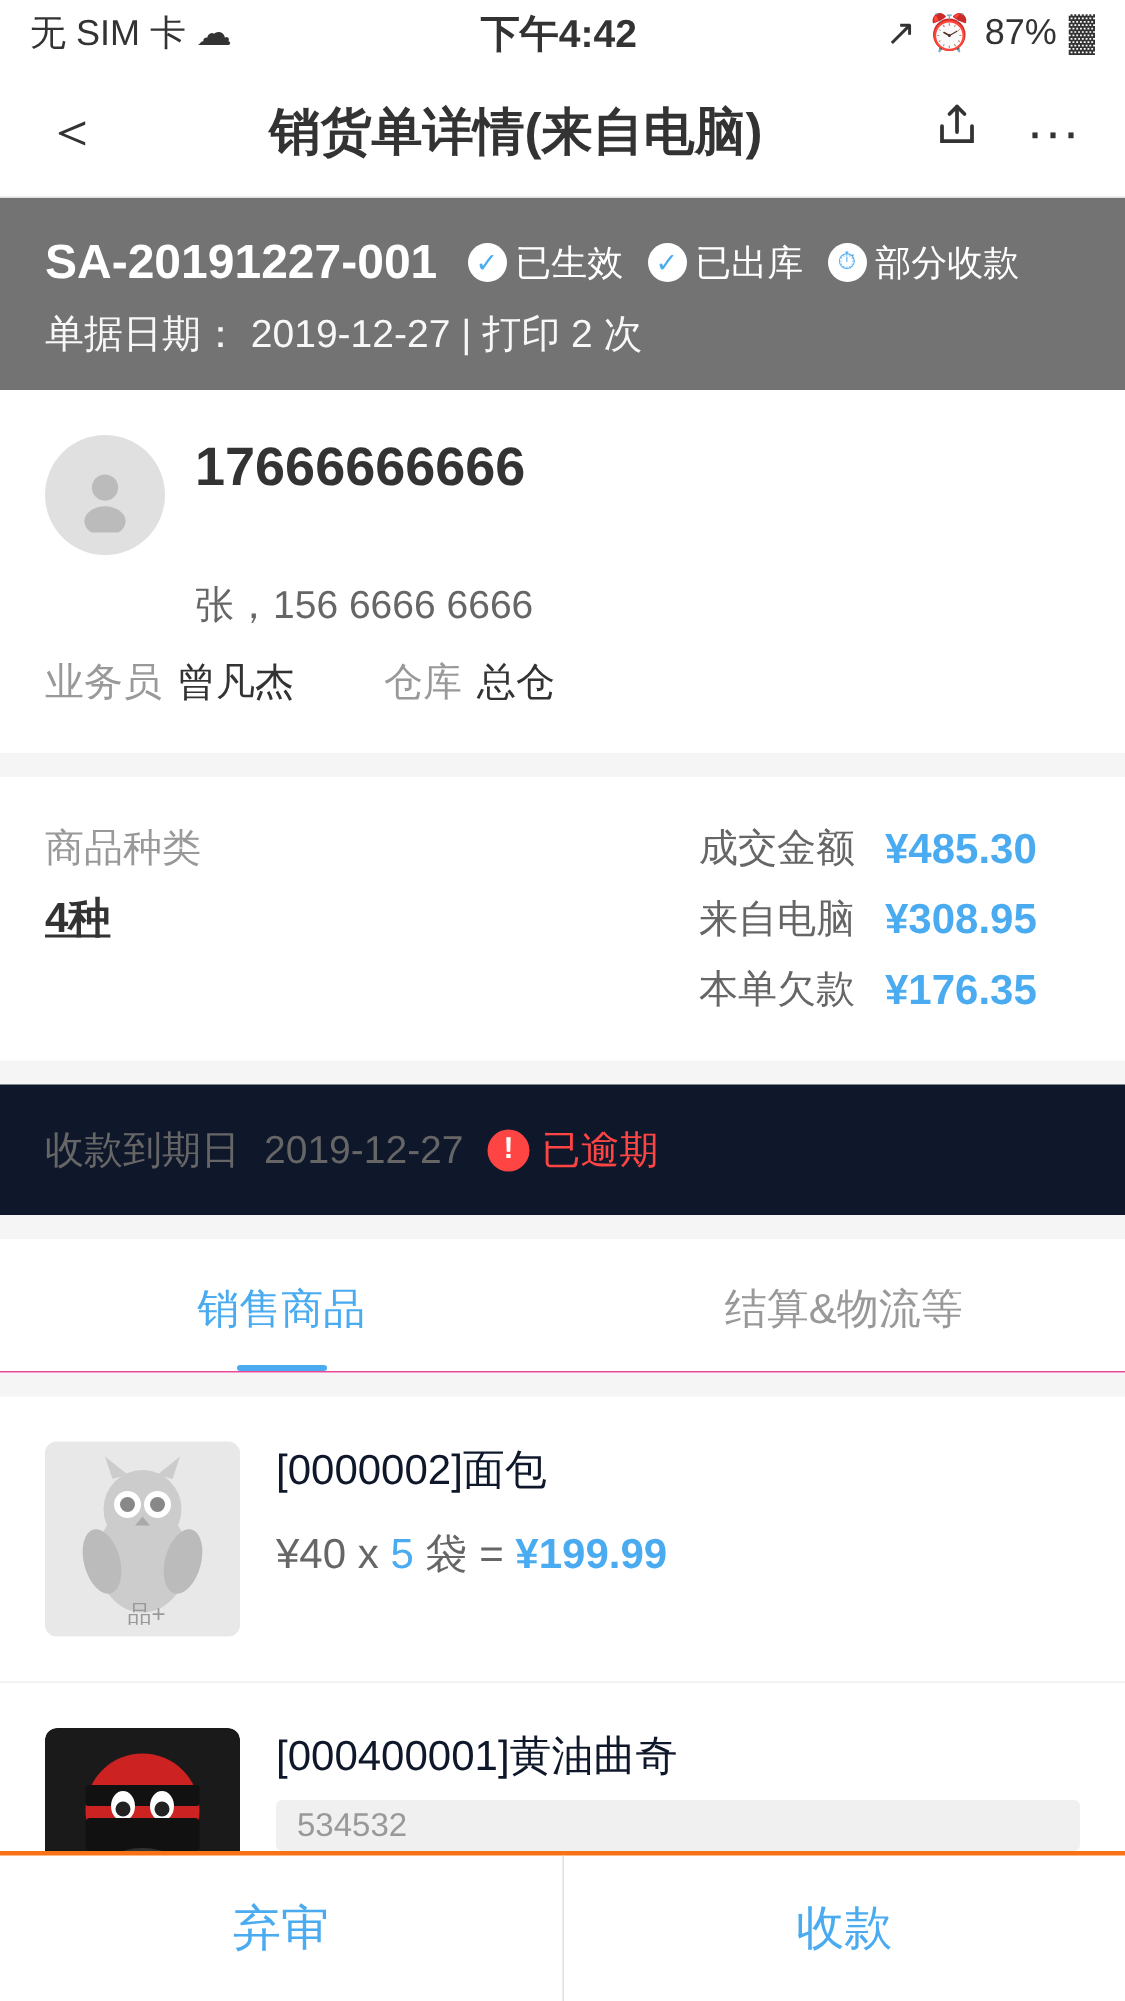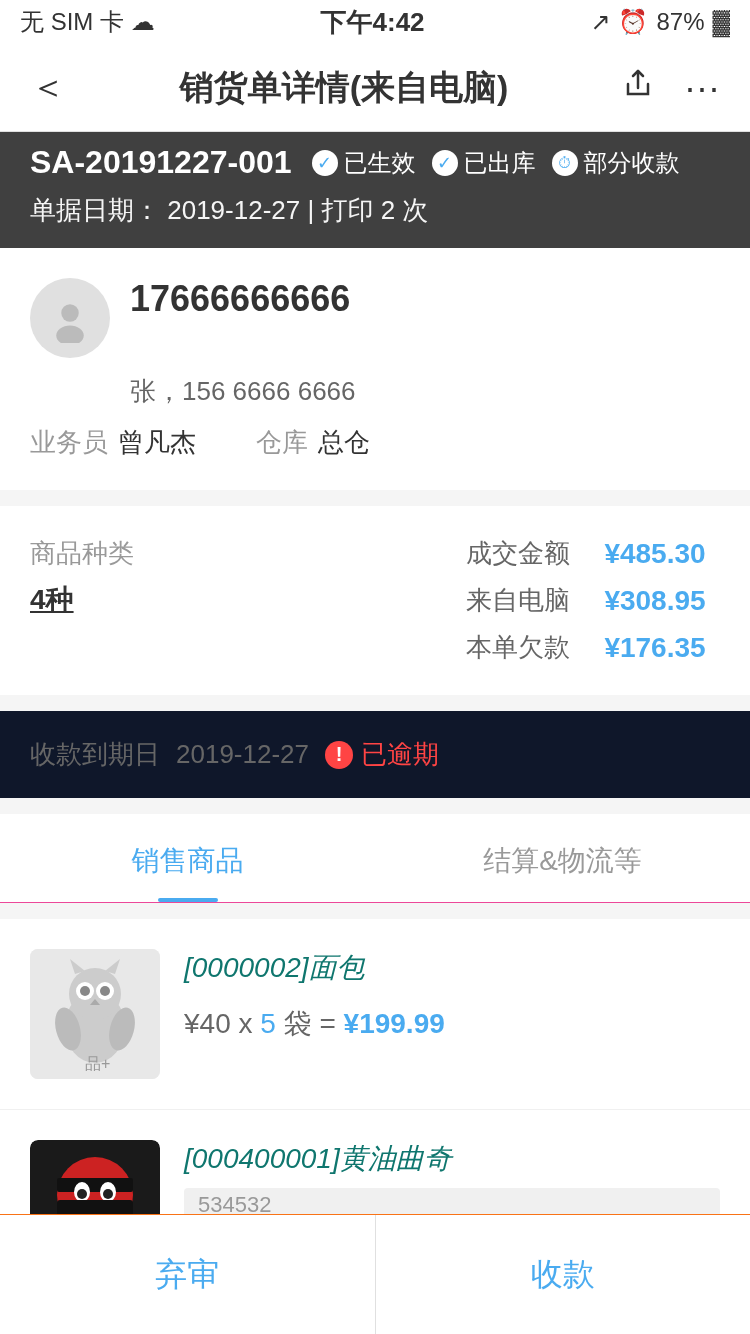--- a/index.html
+++ b/index.html
@@ -61,22 +61,22 @@
       cursor: pointer;
     }
     .nav-right {
       display: flex;
       gap: 30px;
       align-items: center;
     }
 
     
     .order-header {
-      background: #404040;
-      padding: 12px 30px 20px;
+      background: #737373;
+      padding: 24px 30px 20px;
     }
     .order-id-row {
       display: flex;
       align-items: center;
       gap: 20px;
       margin-bottom: 12px;
     }
     .order-id {
       font-size: 32px;
       font-weight: 700;
@@ -196,21 +196,21 @@
     }
     .summary-row-label {
       font-size: 26px;
       color: #666;
     }
     .summary-row-value {
       font-size: 28px;
       color: #4AABF0;
       font-weight: 600;
       min-width: 130px;
-      text-align: center;
+      text-align: left;
     }
 
     
     .due-section {
       background: #0f172a;
       padding: 26px 30px;
       margin-bottom: 16px;
       display: flex;
       align-items: center;
       gap: 16px;
@@ -296,23 +296,22 @@
       overflow: hidden;
     }
     .product-info {
       flex: 1;
       display: flex;
       flex-direction: column;
       gap: 10px;
     }
     .product-name {
       font-size: 28px;
-      color: #0f766e;
+      color: #0f172a;
       font-weight: 500;
-      font-style: italic;
     }
     .product-sku-badge {
       display: inline-block;
       background: #f0f0f0;
       color: #999;
       font-size: 22px;
       padding: 4px 14px;
       border-radius: 4px;
     }
     .product-price-row {
@@ -322,23 +321,23 @@
     }
     .price-blue { color: #4AABF0; }
     .price-total { color: #4AABF0; font-weight: 600; }
 
     
     .bottom-bar {
       position: fixed;
       bottom: 0;
       left: 0;
       width: 750px;
-      height: 120px;
-      background: #fff;
-      border-top: 1px solid #f97316;
+      height: 100px;
+      background: #fff;
+      border-top: 3px solid #f97316;
       display: flex;
     }
     .bottom-btn {
       flex: 1;
       display: flex;
       align-items: center;
       justify-content: center;
       font-size: 32px;
       cursor: pointer;
     }

